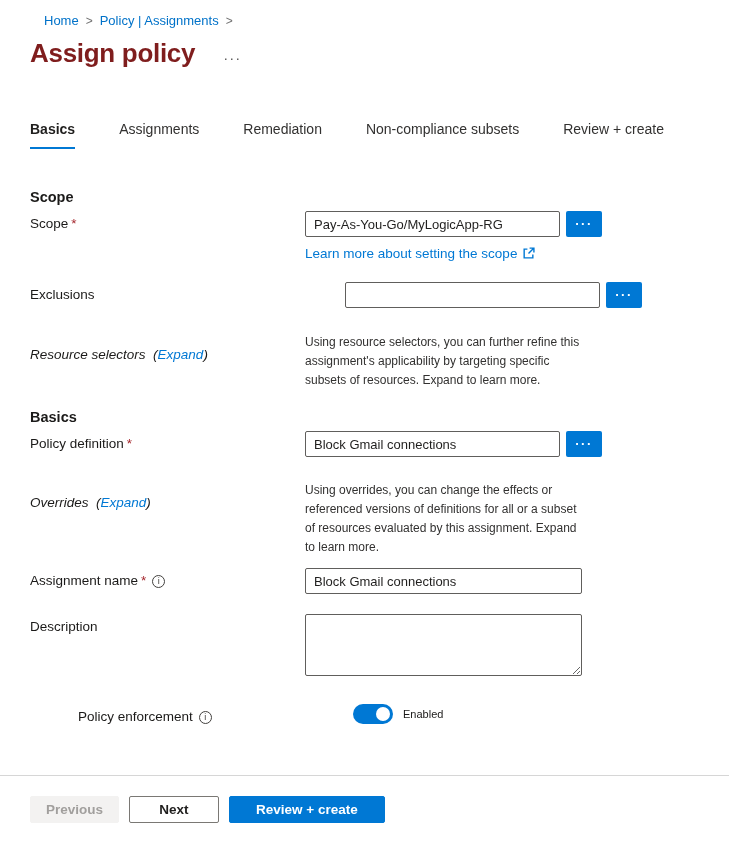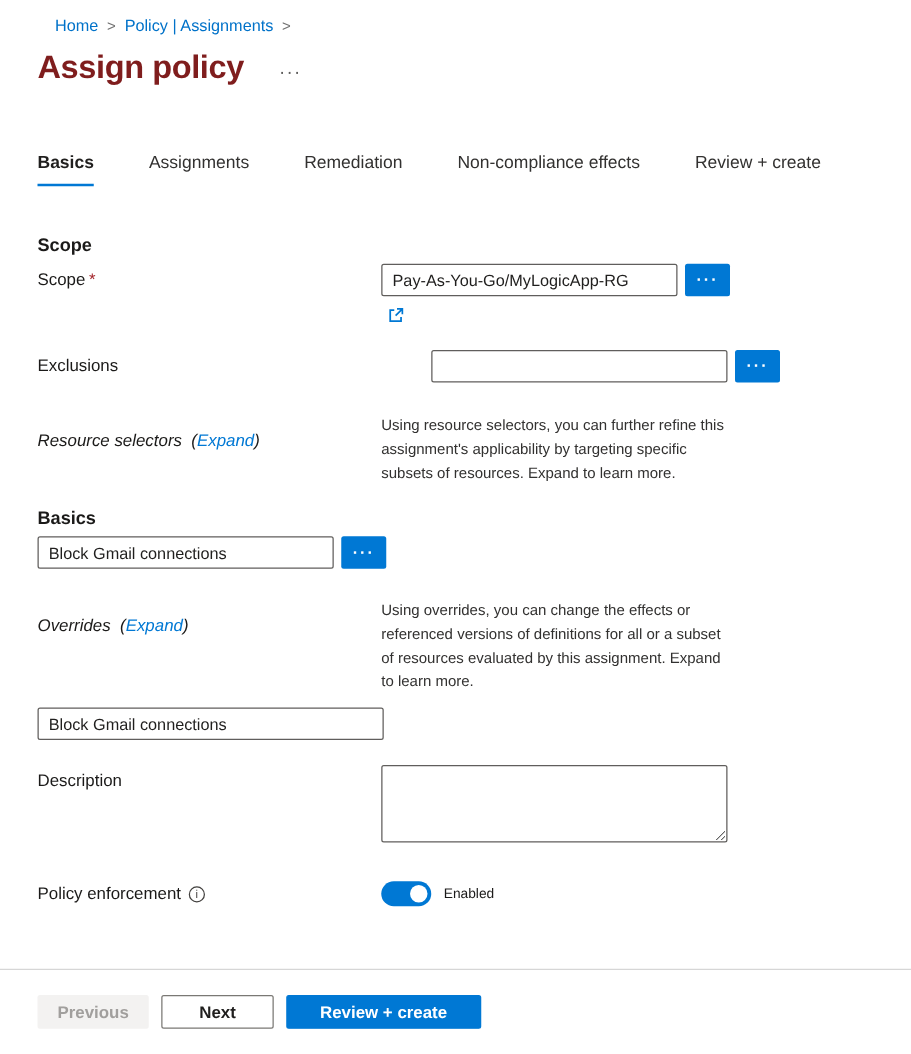--- a/index.html
+++ b/index.html
@@ -37,21 +37,21 @@
   .row-label.para-label { line-height: 19px; padding-top: 12px; font-style: italic; }
   .required { color: #a4262c; margin-left: 3px; }
   .info-icon {
     display: inline-block; width: 13px; height: 13px; border: 1px solid #42403e; border-radius: 50%;
     font-size: 9px; line-height: 11px; text-align: center; color: #42403e; margin-left: 6px;
     vertical-align: 1px; font-style: normal;
   }
 
   .field-group { display: flex; align-items: flex-start; }
   .text-input {
-    width: 237px; height: 26px; border: 1px solid #605e5c; border-radius: 2px;
+    width: 255px; height: 26px; border: 1px solid #605e5c; border-radius: 2px;
     padding: 0 8px; font-size: 13px; font-family: inherit; color: #201f1e; background: #fff; outline: none;
   }
   .text-input.wide { width: 277px; }
   .desc-textarea {
     width: 277px; height: 62px; border: 1px solid #605e5c; border-radius: 2px;
     padding: 4px 8px; font-size: 13px; font-family: inherit; color: #201f1e; resize: both; outline: none;
   }
   .more-btn {
     width: 36px; height: 26px; margin-left: 6px; background: #0078d4; border: none; border-radius: 2px;
     color: #ffffff; font-size: 13px; font-weight: 700; letter-spacing: 1.5px; line-height: 22px;
@@ -63,21 +63,21 @@
 
   .desc-text { width: 282px; font-size: 12px; line-height: 19px; color: #323130; }
 
   .row-scope-input { margin-top: 4px; }
   .row-exclusions { margin-top: 21px; gap: 40px; }
   .row-resource-selectors { margin-top: 25px; }
   .row-policy-definition { margin-top: 4px; }
   .row-overrides { margin-top: 24px; }
   .row-assignment-name { margin-top: 11px; }
   .row-description { margin-top: 20px; }
-  .row-enforcement { margin-top: 28px; align-items: center; }
+  .row-enforcement { margin-top: 28px; align-items: flex-start; margin-left: 48px; }
 
   
   .toggle-wrap { display: flex; align-items: center; }
   .toggle { width: 40px; height: 20px; border-radius: 10px; background: #0078d4; position: relative; cursor: pointer; flex-shrink: 0; }
   .toggle-knob { position: absolute; top: 3px; right: 3px; width: 14px; height: 14px; border-radius: 50%; background: #ffffff; }
   .toggle-state { margin-left: 10px; font-size: 11px; color: #1b1a19; }
 
   
   .footer {
     position: absolute; left: 0; right: 0; bottom: 0; height: 68px;
@@ -101,39 +101,40 @@
 
 <div class="page-title-row">
   <h1 class="page-title" style="margin:0">Assign policy</h1>
   <span class="title-more">···</span>
 </div>
 
 <div class="tabs">
   <div class="tab active">Basics</div>
   <div class="tab">Assignments</div>
   <div class="tab">Remediation</div>
-  <div class="tab">Non-compliance effects</div>
+  <div class="tab">Non-compliance subsets</div>
   <div class="tab">Review + create</div>
 </div>
 
 <div class="content">
 
   <div class="section-heading heading-scope">Scope</div>
 
   <div class="form-row row-scope-input">
     <div class="row-label">
       <span>Scope</span><span class="required">*</span>
     </div>
     <div class="field-group">
       <input class="text-input" type="text" value="Pay-As-You-Go/MyLogicApp-RG" style="">
       <button class="more-btn">···</button>
     </div>
   </div>
 
   <div class="learn-more-row">
+    <a class="link">Learn more about setting the scope</a>
     <svg class="ext-icon" width="13" height="13" viewBox="0 0 12 12">
       <path d="M5 2 H2 v8 h8 V7" fill="none" stroke="#0078d4" stroke-width="1.3"></path>
       <path d="M7 1 h4 v4 M11 1 L6 6" fill="none" stroke="#0078d4" stroke-width="1.3"></path>
     </svg>
   </div>
 
   <div class="form-row row-exclusions">
     <div class="row-label">Exclusions</div>
     <div class="field-group">
       <input class="text-input" type="text" value="" style="">
@@ -145,35 +146,41 @@
     <div class="row-label para-label">
       <span>Resource selectors</span>
       &nbsp;<span>(</span><a class="link">Expand</a><span>)</span>
     </div>
     <div class="desc-text">Using resource selectors, you can further refine this assignment's applicability by targeting specific subsets of resources. Expand to learn more.</div>
   </div>
 
   <div class="section-heading heading-basics">Basics</div>
 
   <div class="form-row row-policy-definition">
+    <div class="row-label">
+      <span>Policy definition</span><span class="required">*</span>
+    </div>
     <div class="field-group">
       <input class="text-input" type="text" value="Block Gmail connections" style="">
       <button class="more-btn">···</button>
     </div>
   </div>
 
   <div class="form-row row-overrides">
     <div class="row-label para-label">
       <span>Overrides</span>
       &nbsp;<span>(</span><a class="link">Expand</a><span>)</span>
     </div>
     <div class="desc-text">Using overrides, you can change the effects or referenced versions of definitions for all or a subset of resources evaluated by this assignment. Expand to learn more.</div>
   </div>
 
   <div class="form-row row-assignment-name">
+    <div class="row-label">
+      <span>Assignment name</span><span class="required">*</span><i class="info-icon">i</i>
+    </div>
     <div class="field-group">
       <input class="text-input wide" type="text" value="Block Gmail connections" style="">
     </div>
   </div>
 
   <div class="form-row row-description">
     <div class="row-label">Description</div>
     <div class="field-group">
       <textarea class="desc-textarea" style=""></textarea>
     </div>

